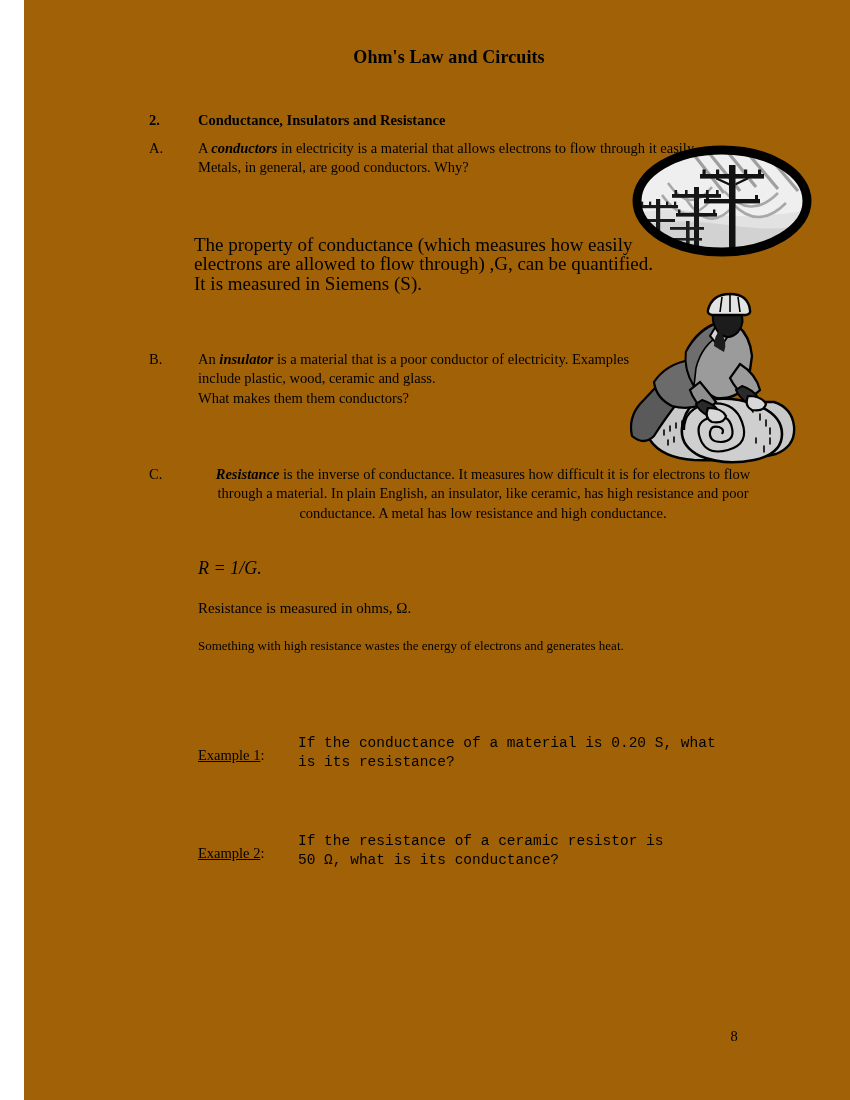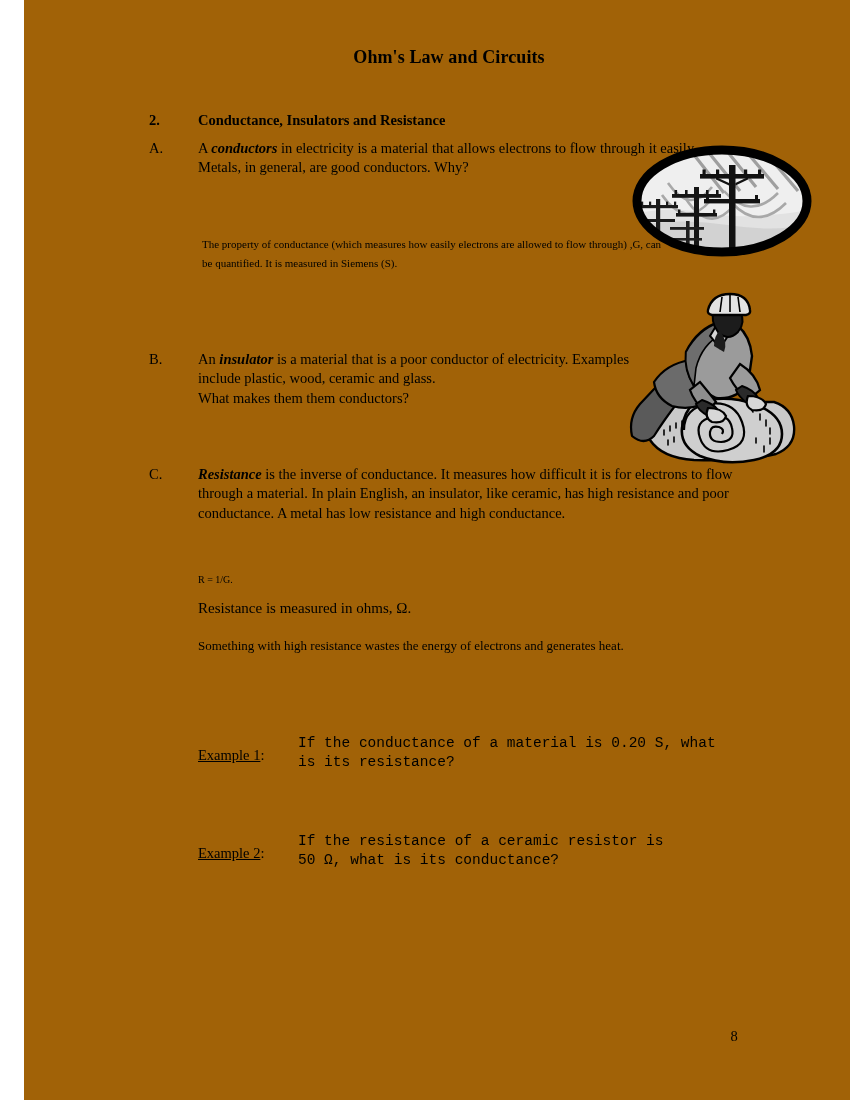--- a/index.html
+++ b/index.html
@@ -61,38 +61,39 @@
     position: absolute;
     left: 49px;
     top: 0;
   }
 
   .item-a { left: 125px; top: 139px; width: 560px; }
   .item-a .item-body { width: 505px; }
 
   .para-conductance {
     position: absolute;
-    left: 178px;
+    left: 170px;
     top: 235px;
     width: 470px;
-    font-size: 11px;
+    font-size: 19px;
     line-height: 19.4px;
   }
 
   .item-b { left: 125px; top: 350px; width: 520px; }
   .item-b .item-body { width: 470px; }
 
   .item-c { left: 125px; top: 465px; width: 620px; }
-  .item-c .item-body { width: 570px; }
+  .item-c .item-body { width: 570px; text-align: center; }
 
   .para-formula {
     position: absolute;
     left: 174px;
-    top: 574px;
-    font-size: 10px;
+    top: 558px;
+    font-size: 18px;
+    font-style: italic;
   }
   .para-ohms {
     position: absolute;
     left: 174px;
     top: 600px;
     font-size: 15px;
   }
   .para-heat {
     position: absolute;
     left: 174px;

